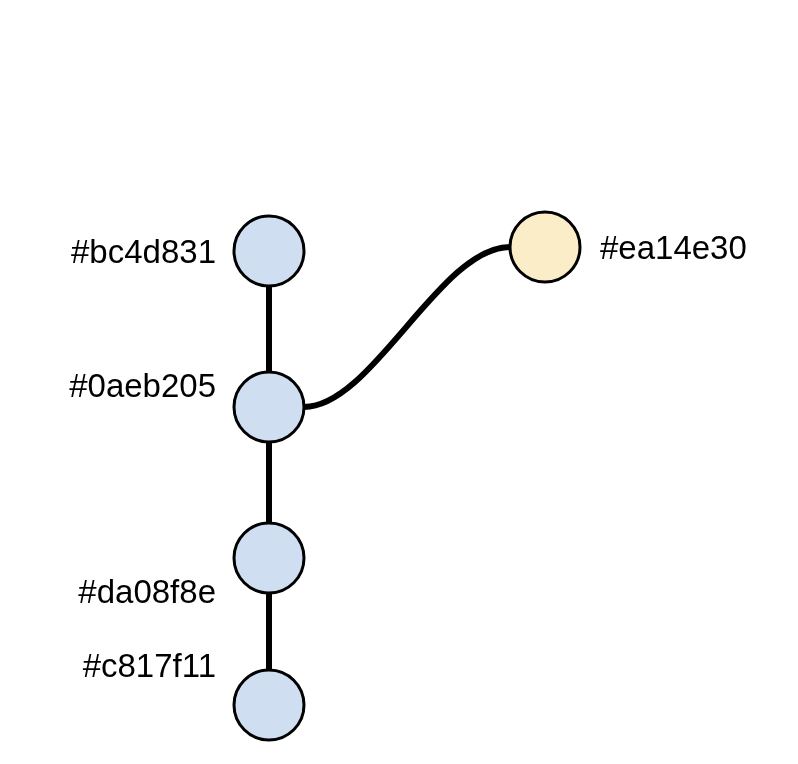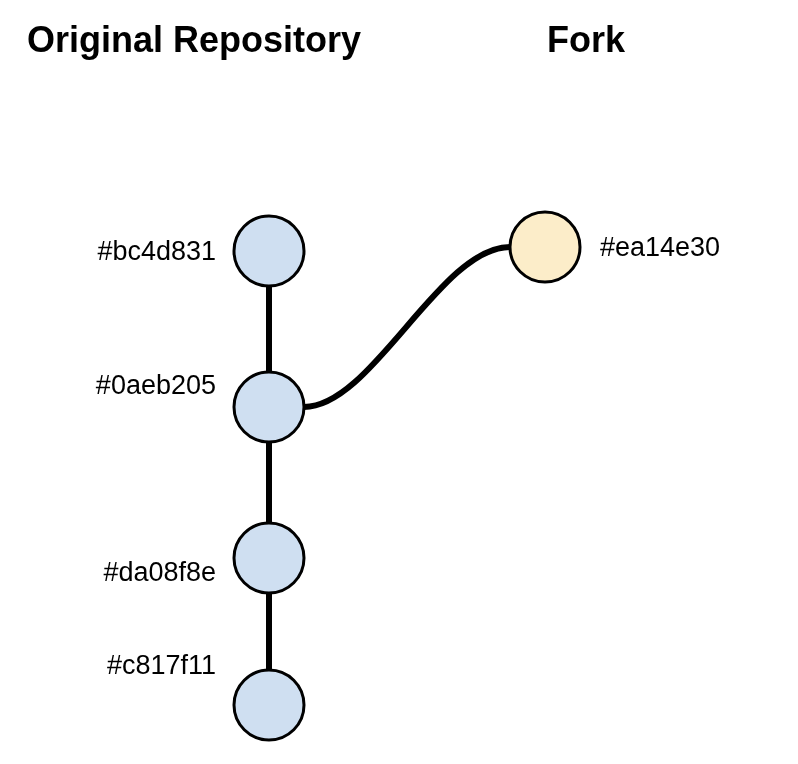--- a/index.html
+++ b/index.html
@@ -31,60 +31,58 @@
     position: absolute;
     left: 0;
     top: 0;
     width: 798px;
     height: 764px;
   }
   .commit-label {
     position: absolute;
     font-family: "Liberation Sans", sans-serif;
     font-weight: normal;
-    font-size: 27px;
+    font-size: 33px;
     color: #000000;
     white-space: nowrap;
     line-height: 1;
   }
   .commit-label.right-aligned {
     text-align: right;
     transform: translateY(-50%);
   }
   .commit-label.left-aligned {
     text-align: right;
     transform: translateY(-50%);
   }
 </style>
 </head>
 <body>
 
 <div id="canvas">
 
-  <div class="col-header" id="header-original">Original Repository</div>
 
-  <div class="col-header" id="header-fork">Fork</div>
 
   <svg id="graph-svg" viewBox="0 0 798 764">
     <g id="edges-layer">
         <path d="M 269 286 L 269 372" fill="none" stroke="#000000" stroke-width="6" stroke-linecap="butt"></path>
         <path d="M 269 442 L 269 523" fill="none" stroke="#000000" stroke-width="6" stroke-linecap="butt"></path>
         <path d="M 269 593 L 269 670" fill="none" stroke="#000000" stroke-width="6" stroke-linecap="butt"></path>
         <path d="M 304 407 C 372 407 440 247 510 247" fill="none" stroke="#000000" stroke-width="6" stroke-linecap="butt"></path>
       </g>
     <g id="nodes-layer">
         <circle cx="269" cy="251" r="35" fill="#cfdff1" stroke="#000000" stroke-width="3"></circle>
         <circle cx="269" cy="407" r="35" fill="#cfdff1" stroke="#000000" stroke-width="3"></circle>
         <circle cx="269" cy="558" r="35" fill="#cfdff1" stroke="#000000" stroke-width="3"></circle>
         <circle cx="269" cy="705" r="35" fill="#cfdff1" stroke="#000000" stroke-width="3"></circle>
         <circle cx="545" cy="247" r="35" fill="#fcedc9" stroke="#000000" stroke-width="3"></circle>
       </g>
   </svg>
 
   <div id="labels-layer">
       <div class="commit-label right-aligned" style="right: 582px; top: 251px;">#bc4d831</div>
       <div class="commit-label right-aligned" style="right: 582px; top: 385px;">#0aeb205</div>
-      <div class="commit-label right-aligned" style="right: 582px; top: 572px;">#da08f8e</div>
+      <div class="commit-label right-aligned" style="right: 582px; top: 591px;">#da08f8e</div>
       <div class="commit-label right-aligned" style="right: 582px; top: 665px;">#c817f11</div>
       <div class="commit-label left-aligned" style="left: 600px; top: 247px;">#ea14e30</div>
     </div>
 
 </div>
 
 </body></html>

